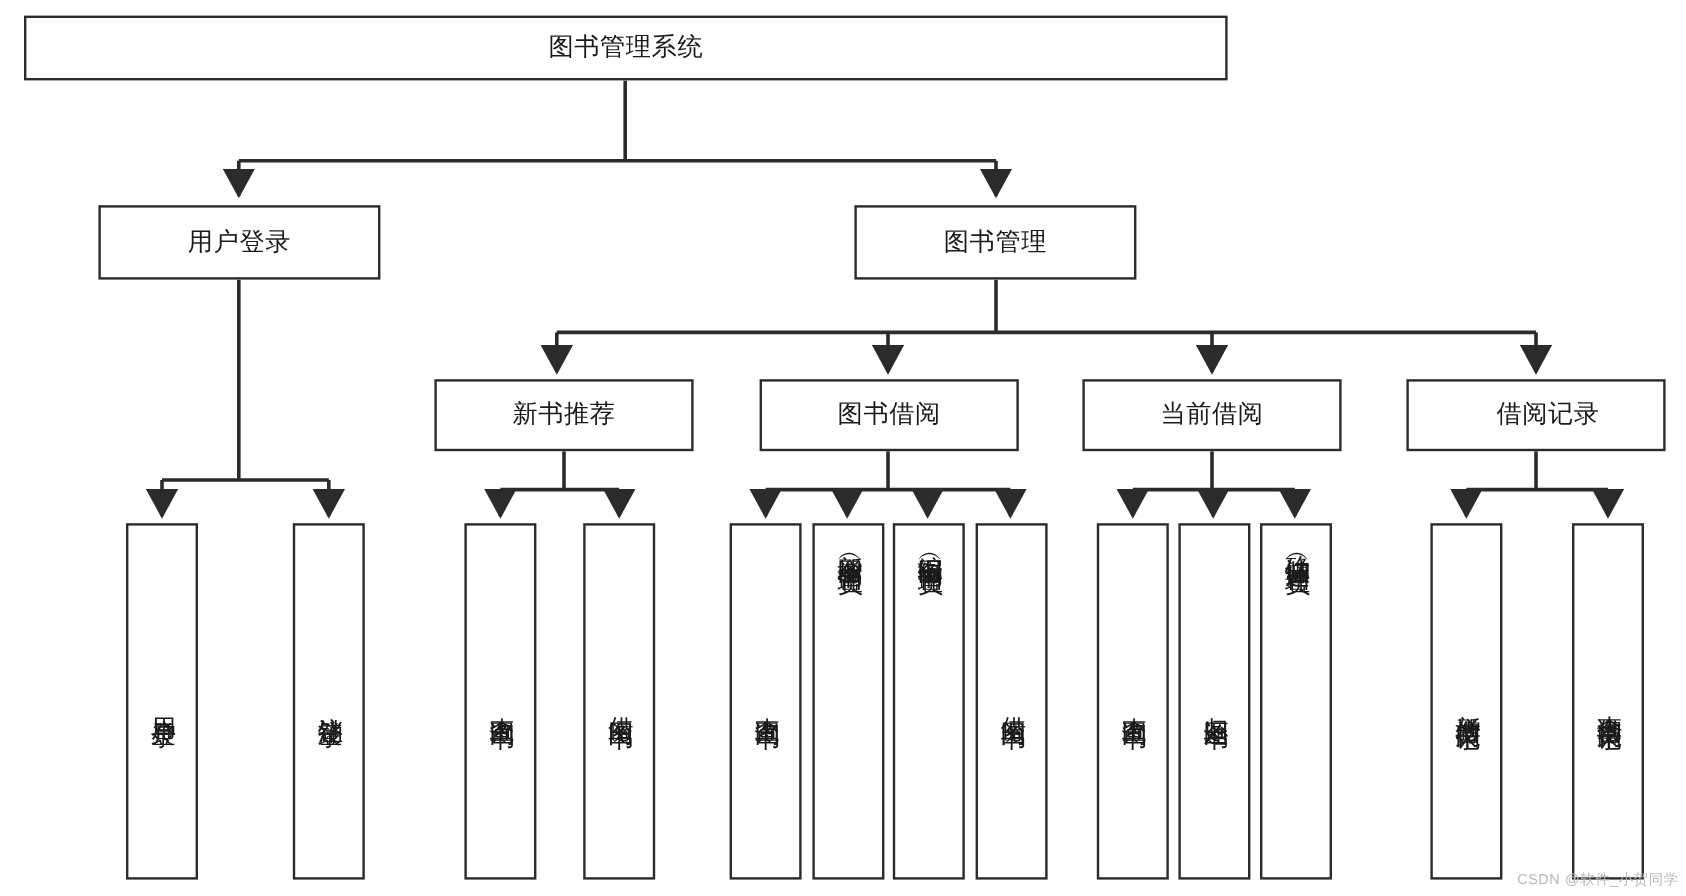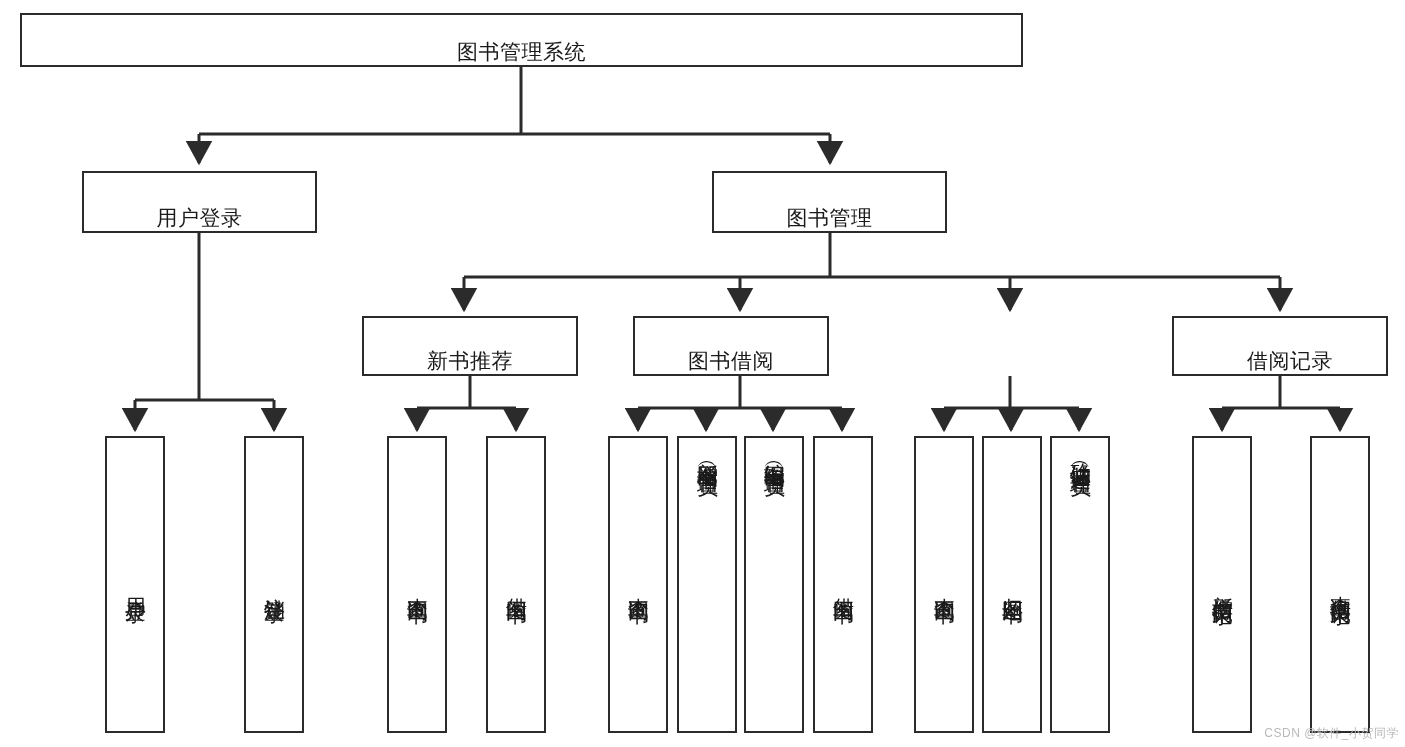--- a/index.html
+++ b/index.html
@@ -23,21 +23,21 @@
     top: 0;
     width: 1405px;
     height: 747px;
   }
   .node {
     position: absolute;
     box-sizing: border-box;
     border: 2px solid #2b2b2b;
     background: #ffffff;
     display: flex;
-    align-items: flex-end;
+    align-items: center;
     justify-content: center;
     color: #1a1a1a;
     z-index: 2;
   }
   .node .label {
     display: block;
     text-align: center;
     line-height: 1.18;
     letter-spacing: 0.5px;
   }
@@ -134,22 +134,25 @@
   <div class="node horiz" style="left:82px; top:171px; width:235px; height:62px;">
     <span class="label">用户登录</span>
   </div>
   <div class="node horiz" style="left:362px; top:316px; width:216px; height:60px;">
     <span class="label">新书推荐</span>
   </div>
 
   <div class="node horiz" style="left:712px; top:171px; width:235px; height:62px;">
     <span class="label">图书管理</span>
   </div>
-  <div class="node horiz" style="left:633px; top:316px; width:196px; height:60px;">
+  <div class="node horiz" style="left:633px; top:316px; width:216px; height:60px;">
     <span class="label">图书借阅</span>
+  </div>
+  <div class="node horiz" style="left:902px; top:316px; width:216px; height:60px;">
+    <span class="label">当前借阅</span>
   </div>
   <div class="node horiz" style="left:1172px; top:316px; width:216px; height:60px;padding-left:20px;">
     <span class="label">借阅记录</span>
   </div>
 
   <div class="node vert pad-mid" style="left:105px; top:436px; width:60px; height:297px;">
     <span class="label">用户登录</span>
   </div>
   <div class="node vert pad-mid" style="left:244px; top:436px; width:60px; height:297px;">
     <span class="label">注销登录</span>

